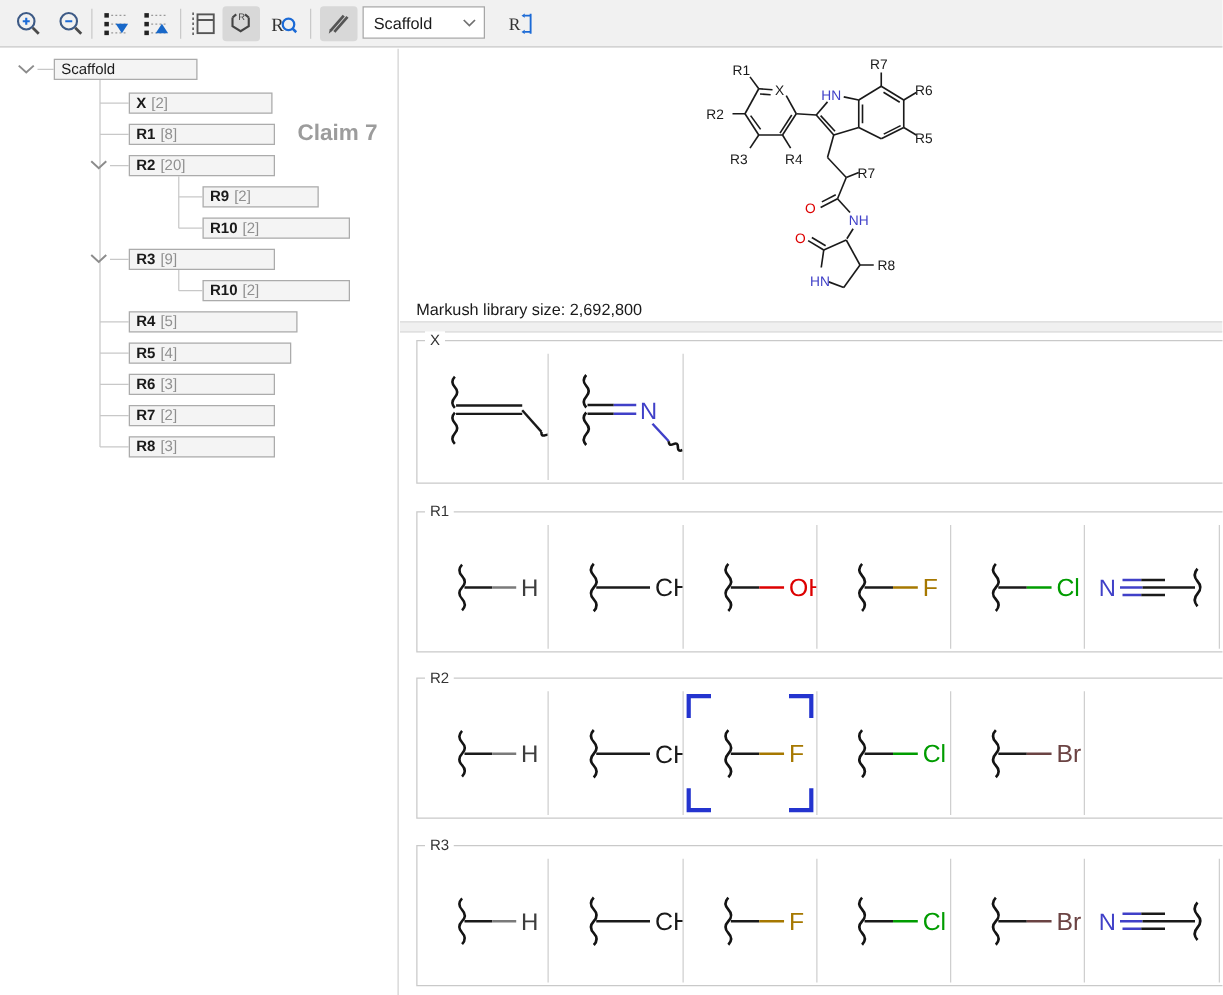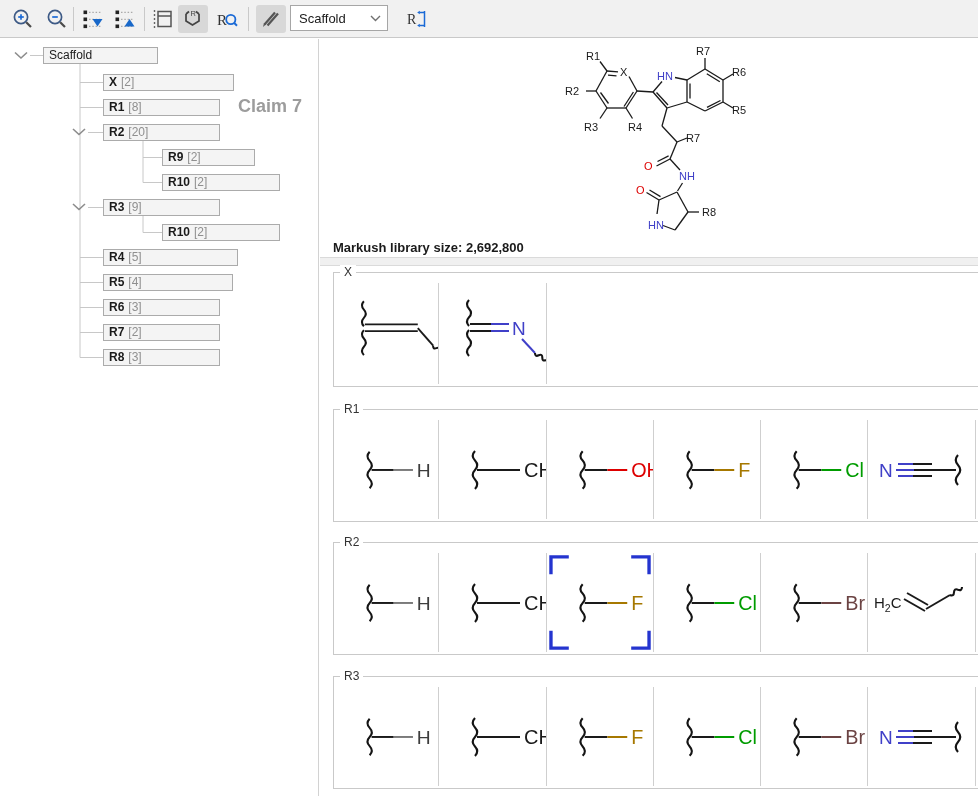--- a/index.html
+++ b/index.html
@@ -17,21 +17,21 @@
   .dropdown .chev{width:24px;display:flex;justify-content:center;}
   .left-panel{position:absolute;top:39px;left:0;width:319px;bottom:0;background:#fff;
               border-right:1px solid #d2d2d2;box-sizing:border-box;}
   .claim{position:absolute;left:238px;top:57px;font-size:18px;font-weight:700;color:#9c9c9c;}
   .tree-node{position:absolute;background:#f4f4f4;border:1px solid #ababab;font-size:12px;
              line-height:15px;height:17px;padding-left:5px;box-sizing:border-box;white-space:nowrap;}
   .tree-node .nm{font-weight:700;color:#1a1a1a;}
   .tree-node.root .nm{font-weight:400;}
   .tree-node .ct{color:#8f8f8f;margin-left:4px;font-weight:400;}
   .main{position:absolute;left:320px;top:39px;right:0;bottom:0;background:#fff;overflow:hidden;}
-  .status{position:absolute;left:13px;top:201px;font-size:13px;color:#1a1a1a;font-weight:bold;}
+  .status{position:absolute;left:13px;top:201px;font-size:13px;color:#1a1a1a;}
   .splitter{position:absolute;left:0;right:0;top:218px;height:7px;background:#f0f0f0;
             border-top:1px solid #dadada;border-bottom:1px solid #dadada;}
   .group{position:absolute;left:13px;width:700px;border:1px solid #c9c9c9;box-sizing:border-box;background:#fff;}
   .group-label{position:absolute;top:-8px;left:6px;background:#fff;padding:0 4px;font-size:12px;color:#333;}
   .cell{position:absolute;top:10px;bottom:2px;border-right:1px solid #cfcfcf;box-sizing:border-box;}
   svg{display:block;}
 </style>
 </head>
 <body>
 
@@ -146,21 +146,21 @@
         <line x1="143" y1="143.5" x2="162" y2="143.5"></line>
         <line x1="143" y1="177" x2="143" y2="193.5"></line>
         <line x1="143" y1="193.5" x2="162" y2="193.5"></line>
       </g>
       <polyline points="15,13.5 21,19 27,13.5" fill="none" stroke="#8c8c8c" stroke-width="1.6"></polyline>
       <polyline points="73,90 79,95.5 85,90" fill="none" stroke="#8c8c8c" stroke-width="1.6"></polyline>
       <polyline points="73,165 79,170.5 85,165" fill="none" stroke="#8c8c8c" stroke-width="1.6"></polyline>
     </svg>
   <div id="tree-nodes">
       <div class="tree-node root" style="left:43px;top:8px;width:115px"><span class="nm">Scaffold</span></div>
-      <div class="tree-node" style="left:103px;top:35px;width:131px"><span class="nm">X</span><span class="ct">[2]</span></div>
+      <div class="tree-node" style="left:103px;top:35px;width:115px"><span class="nm">X</span><span class="ct">[2]</span></div>
       <div class="tree-node" style="left:103px;top:60px;width:117px"><span class="nm">R1</span><span class="ct">[8]</span></div>
       <div class="tree-node" style="left:103px;top:85px;width:117px"><span class="nm">R2</span><span class="ct">[20]</span></div>
       <div class="tree-node" style="left:162px;top:110px;width:93px"><span class="nm">R9</span><span class="ct">[2]</span></div>
       <div class="tree-node" style="left:162px;top:135px;width:118px"><span class="nm">R10</span><span class="ct">[2]</span></div>
       <div class="tree-node" style="left:103px;top:160px;width:117px"><span class="nm">R3</span><span class="ct">[9]</span></div>
       <div class="tree-node" style="left:162px;top:185px;width:118px"><span class="nm">R10</span><span class="ct">[2]</span></div>
       <div class="tree-node" style="left:103px;top:210px;width:135px"><span class="nm">R4</span><span class="ct">[5]</span></div>
       <div class="tree-node" style="left:103px;top:235px;width:130px"><span class="nm">R5</span><span class="ct">[4]</span></div>
       <div class="tree-node" style="left:103px;top:260px;width:117px"><span class="nm">R6</span><span class="ct">[3]</span></div>
       <div class="tree-node" style="left:103px;top:285px;width:117px"><span class="nm">R7</span><span class="ct">[2]</span></div>
@@ -374,29 +374,20 @@
           </svg>
         </div>
         <div class="cell" style="left:427px;width:107px">
           <svg width="100%" height="100%" viewBox="0 0 107 93" preserveAspectRatio="xMidYMid meet">
             <path d="M36,28 Q31.5,32.8 36.0,37.5 Q40.5,42.3 36.0,47.0 Q31.5,51.8 36.0,56.5 Q40.5,61.3 36.0,66.0" stroke="#141414" stroke-width="2.1" fill="none"></path>
             <line x1="38" y1="47" x2="61" y2="47" stroke="#1a1a1a" stroke-width="2"></line>
             <line x1="61" y1="47" x2="81" y2="47" stroke="#6b4343" stroke-width="2"></line>
             <text x="85" y="54" font-size="20" fill="#6b4343" font-family="Liberation Sans, sans-serif">Br</text>
           </svg>
         </div>
-        <div class="cell" style="left:534px;width:108px">
-          <svg width="100%" height="100%" viewBox="0 0 107 93" preserveAspectRatio="xMidYMid meet">
-            <text x="6" y="52" font-size="15" fill="#1a1a1a" font-family="Liberation Sans, sans-serif">H<tspan font-size="10.5" dy="4">2</tspan><tspan dy="-4">C</tspan></text>
-            <line x1="36" y1="43" x2="57" y2="55" stroke="#1a1a1a" stroke-width="2"></line>
-            <line x1="39" y1="37" x2="60" y2="49" stroke="#1a1a1a" stroke-width="2"></line>
-            <line x1="58" y1="53" x2="82" y2="39" stroke="#1a1a1a" stroke-width="2"></line>
-            <path d="M82,39 Q85.9,40.6 86.0,36.3 Q86.1,32.1 90.0,33.7 Q93.9,35.2 94.0,31.0" stroke="#141414" stroke-width="2.1" fill="none"></path>
-          </svg>
-        </div>
       </div>
       <div class="group" style="top:637px;height:113px">
         <span class="group-label">R3</span>
         <div class="cell" style="left:1px;width:104px">
           <svg width="100%" height="100%" viewBox="0 0 107 93" preserveAspectRatio="xMidYMid meet">
             <path d="M36,28 Q31.5,32.8 36.0,37.5 Q40.5,42.3 36.0,47.0 Q31.5,51.8 36.0,56.5 Q40.5,61.3 36.0,66.0" stroke="#141414" stroke-width="2.1" fill="none"></path>
             <line x1="38" y1="47" x2="61" y2="47" stroke="#1a1a1a" stroke-width="2"></line>
             <line x1="61" y1="47" x2="81" y2="47" stroke="#7a7a7a" stroke-width="2"></line>
             <text x="85" y="54" font-size="20" fill="#3d3d3d" font-family="Liberation Sans, sans-serif">H</text>
           </svg>

